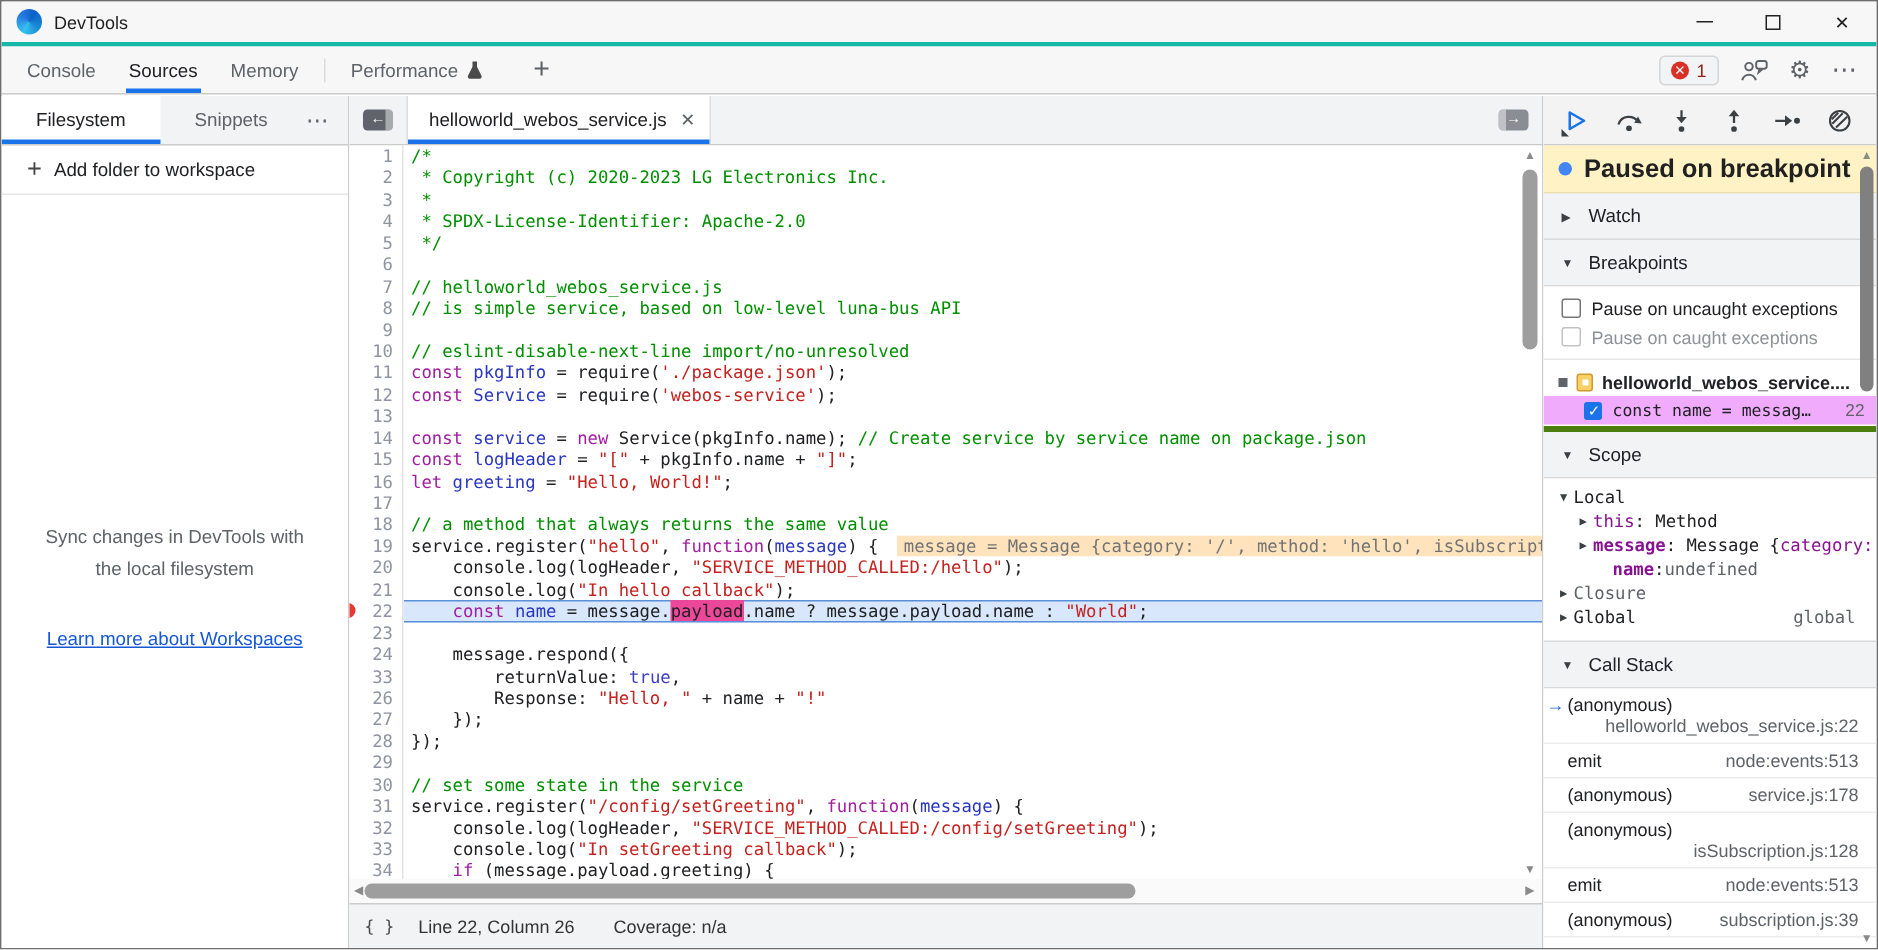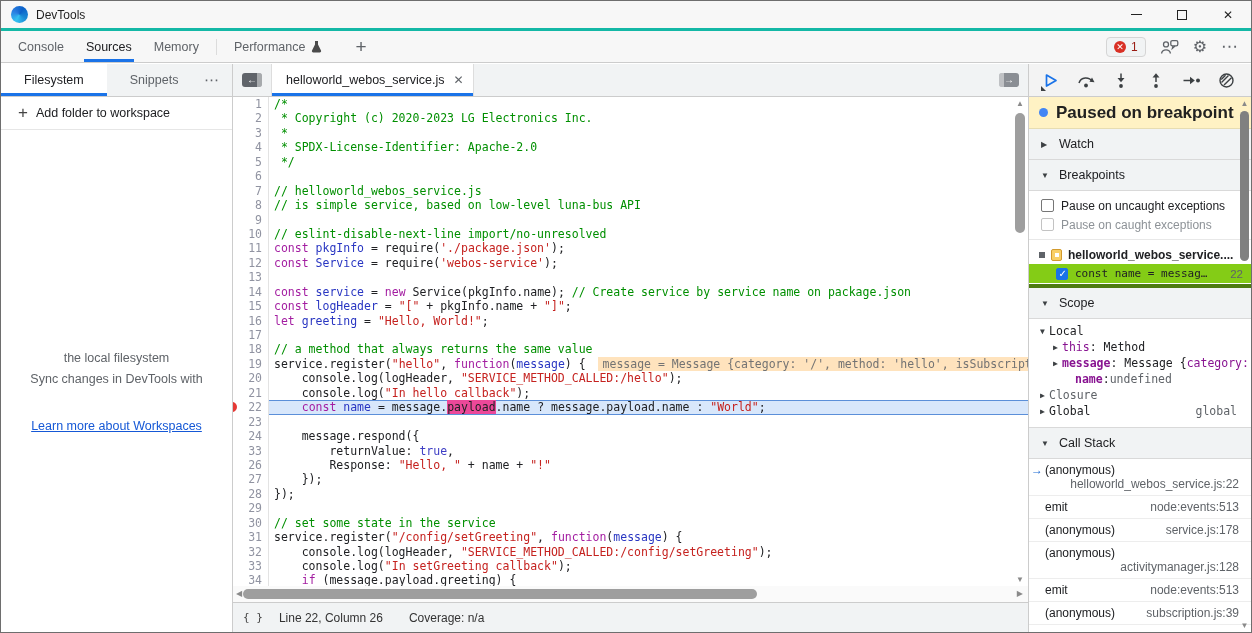--- a/index.html
+++ b/index.html
@@ -107,21 +107,21 @@
   .cb { width:13px; height:13px; border:1px solid #767676; border-radius:2px; background:#fff; flex:none; }
   .cb.disabled { border-color:#c3c3c3; }
   .cb.checked { background:#1a73e8; border-color:#1a73e8; position:relative; }
   .cb.checked::after { content:"✓"; position:absolute; top:-1px; left:1.5px; color:#fff; font-size:10px; }
   .bp-divider { height:1px; background:#e8e8e8; margin:5px 0; }
   .bp-group { height:19px; display:flex; align-items:center; gap:6px; padding-left:10px; }
   .sq-bullet { width:6px; height:6px; background:#5f6368; flex:none; }
   .file-ic { width:11px; height:12px; background:#f9cf67; border:1px solid #d29a2e; border-radius:2px; position:relative; flex:none; }
   .file-ic::after { content:""; position:absolute; left:3px; top:3px; width:4px; height:4px; background:#fff; }
   .bp-group-name { font-size:12px; font-weight:bold; color:#202124; white-space:nowrap; overflow:hidden; }
-  .bp-entry { height:19px; display:flex; align-items:center; gap:7px; padding:0 8px 0 27px; background:#84cc16; }
+  .bp-entry { height:19px; display:flex; align-items:center; gap:7px; padding:0 8px 0 27px; background:#f0abfc; }
   .bp-entry .cb { width:12px; height:12px; }
   .bp-code { font-family:"DejaVu Sans Mono", monospace; font-size:11px; color:#202124; white-space:nowrap; overflow:hidden; }
   .bp-line { margin-left:auto; font-size:11.5px; color:#5f6368; }
   .scope-body { background:#fff; padding:4px 0 8px; border-bottom:1px solid #d9d9d9; }
   .scope-row { height:16px; display:flex; align-items:center; font-family:"DejaVu Sans Mono", monospace; font-size:11.5px; white-space:nowrap; overflow:hidden; }
   .sc-sp { color:#202124; } .sc-sk { color:#881391; } .sc-skb { color:#881391; font-weight:bold; } .sc-sm { color:#5f6368; }
   .sc-right { margin-left:auto; padding-right:14px; color:#5f6368; }
   .cs-body { background:#fff; }
   .cs-row { position:relative; display:flex; justify-content:space-between; align-items:center; padding:4px 12px 4px 16px; border-bottom:1px solid #ededed; font-size:12px; }
   .cs-row.wrap { flex-wrap:wrap; }
@@ -206,22 +206,22 @@
             <span>Snippets</span>
           </div>
         <div class="side-more"><span>⋯</span></div>
       </div>
       <div class="add-folder">
         <span class="add-plus">+</span>
         <span>Add folder to workspace</span>
       </div>
       <div class="side-empty">
         <div class="sync-text">
+          <div>Sync changes in DevTools with</div>
           <div>the local filesystem</div>
-          <div>Sync changes in DevTools with</div>
         </div>
         <a class="ws-link">Learn more about Workspaces</a>
       </div>
     </div>
 
     <div class="editor">
       <div class="editor-tabbar">
         <div class="nav-toggle">
           <span class="panel-icon left">←<span class="strip"></span></span>
         </div>
@@ -419,21 +419,21 @@
           <div class="cs-row">
             <span class="cs-name">emit</span>
             <span class="cs-loc">node:events:513</span>
           </div>
           <div class="cs-row">
             <span class="cs-name">(anonymous)</span>
             <span class="cs-loc">service.js:178</span>
           </div>
           <div class="cs-row wrap">
             <span class="cs-name">(anonymous)</span>
-            <span class="cs-loc">activitymanager.js:128</span>
+            <span class="cs-loc">isSubscription.js:128</span>
           </div>
           <div class="cs-row">
             <span class="cs-name">emit</span>
             <span class="cs-loc">node:events:513</span>
           </div>
           <div class="cs-row">
             <span class="cs-name">(anonymous)</span>
             <span class="cs-loc">subscription.js:39</span>
           </div>
           <div class="cs-row"></div>

